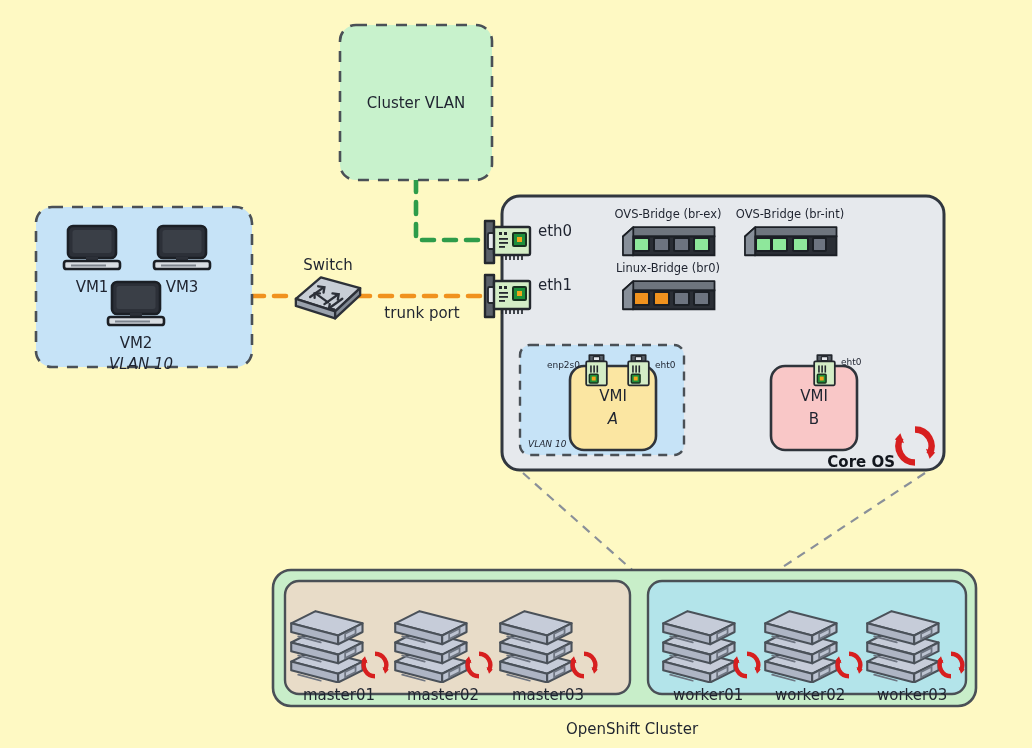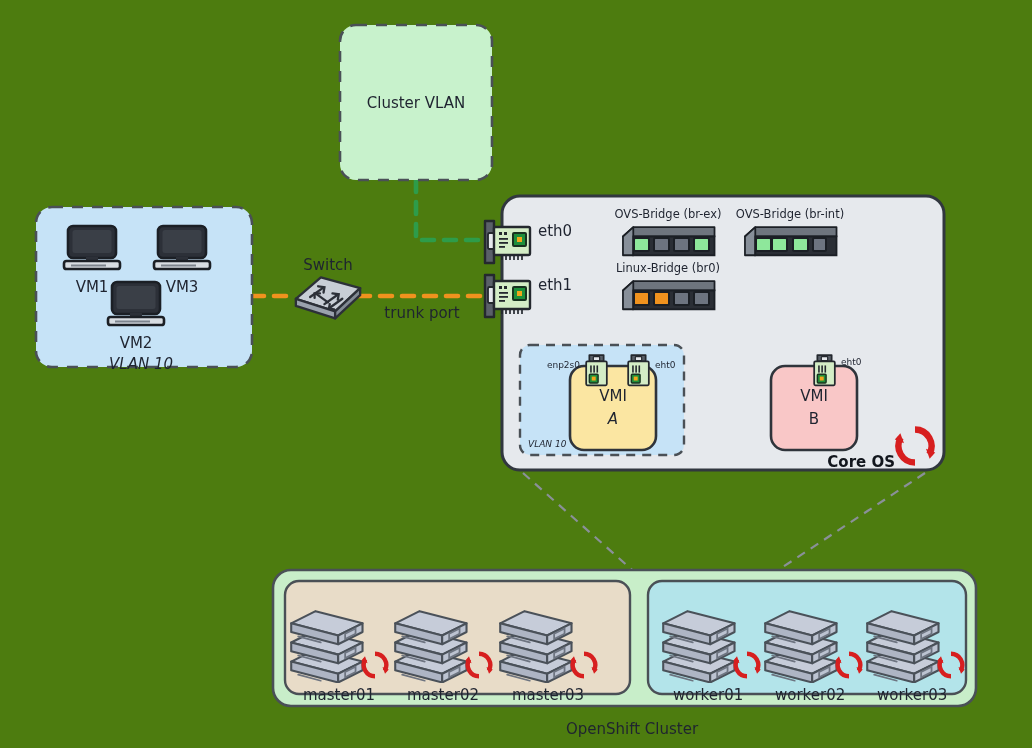--- a/index.html
+++ b/index.html
@@ -7,21 +7,21 @@
     padding: 0;
     background: #ffffff;
   }
   body {
     font-family: "DejaVu Sans", sans-serif;
   }
   #canvas {
     position: relative;
     width: 1032px;
     height: 748px;
-    background: #4d7c0f;
+    background: #fef9c3;
     overflow: hidden;
     text-decoration: underline;
   }
   #svgroot {
     position: absolute;
     left: 0;
     top: 0;
     width: 1032px;
     height: 748px;
   }

